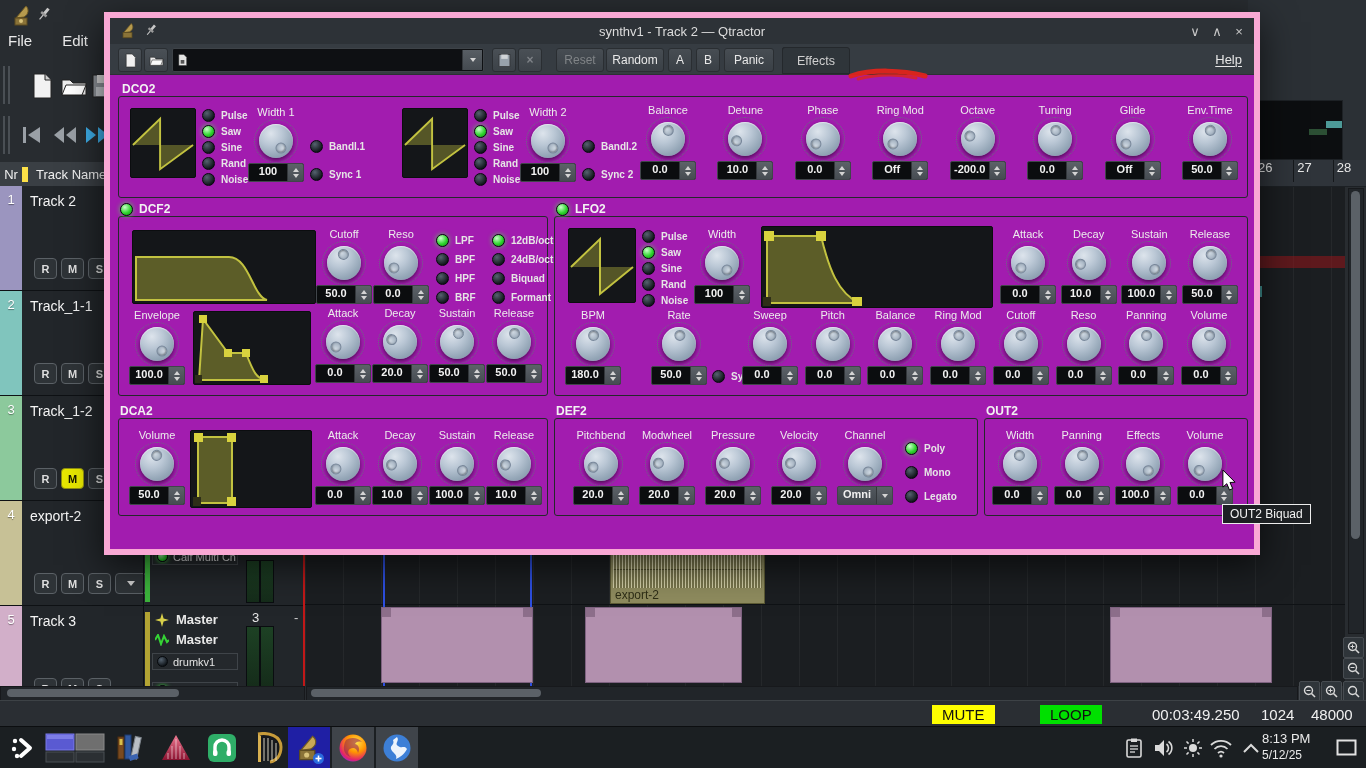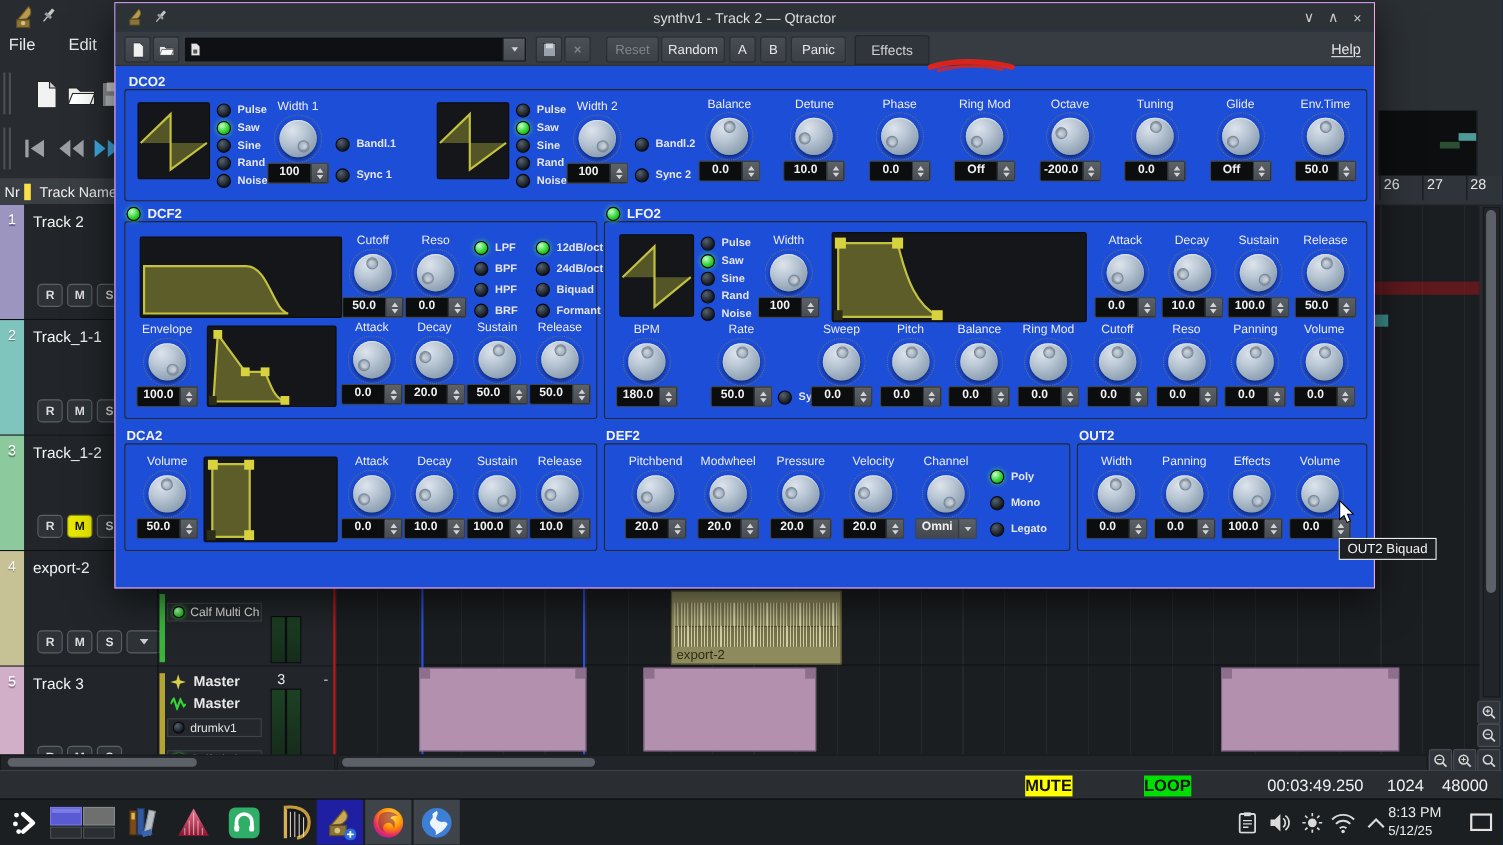--- a/index.html
+++ b/index.html
@@ -30,21 +30,21 @@
   .rlabel{font-size:10px;font-weight:bold;color:#e6e6e6;white-space:nowrap}
   .radio-col{position:absolute;display:flex;flex-direction:column}
   .group{position:absolute;border:1px solid #25282b;border-radius:3px}
   .gtitle{position:absolute;font-size:12px;color:#f2f2f2;display:flex;align-items:center;gap:6px;font-weight:bold}
   .disp{position:absolute;background:#141619;border:1px solid #0b0d0f;border-radius:2px;overflow:hidden}
   .btn{display:inline-flex;align-items:center;justify-content:center;background:linear-gradient(#474d53,#3a4046);
        border:1px solid #2a2e32;border-radius:3px;color:#e8e8e8;font-size:12px}
   .btn.dis{color:#808487}
 
   
-  .synth-win{position:absolute;left:104px;top:2px;width:1144px;height:531px;background:#1d4ed8;border:1px solid #f9a8d4;
+  .synth-win{position:absolute;left:104px;top:12px;width:1144px;height:531px;background:#a21caf;border:6px solid #f9a8d4;
              box-shadow:0 10px 34px rgba(0,0,0,.65);z-index:5}
   .swin-title{position:absolute;left:0;top:0;right:0;height:26px;background:#2d3237;display:flex;align-items:center}
   .swin-title .ttl{position:absolute;left:0;right:0;text-align:center;font-size:13px;color:#dcdcdc}
   .winbtn{width:22px;height:18px;display:inline-flex;align-items:center;justify-content:center;color:#c7c7c7;font-size:13px}
   .swin-toolbar{position:absolute;left:0;top:26px;right:0;height:30px;background:#363c42;border-bottom:1px solid #2c3034}
   .tbtn{position:absolute;top:4px;width:22px;height:22px;background:linear-gradient(#4a5056,#3c4248);border:1px solid #2a2e32;border-radius:3px;display:flex;align-items:center;justify-content:center}
   .combo{position:absolute;top:4px;height:22px;background:#0e1013;border:1px solid #3e4348;border-radius:2px;display:flex;align-items:center}
   .combo .carr{position:absolute;right:1px;top:1px;bottom:1px;width:19px;background:linear-gradient(#585e64,#444a50);display:flex;align-items:center;justify-content:center;border-left:1px solid #33373b}
   .tab{position:absolute;top:3px;height:27px;padding:0 14px;display:flex;align-items:center;justify-content:center;
        font-size:12.5px;color:#d0d0d0;background:#2f353a;border:1px solid #24282c;border-radius:3px 3px 0 0;box-sizing:border-box}
@@ -76,21 +76,21 @@
   .meter{position:absolute;width:12px;background:linear-gradient(#1d4124,#152c1a);border:1px solid #0a0d10}
   .rmark{width:40px;display:flex;align-items:flex-start;gap:3px;color:#e6e6e6;font-size:13px}
   .rtick{width:1px;height:22px;background:#15181b;display:block}
   .clip-pink{position:absolute;top:607px;height:74px;background:#b290ae;border:1px solid #7e6280}
   .clip-pink::before,.clip-pink::after{content:"";position:absolute;top:0;width:9px;height:9px;background:#8d6f8b}
   .clip-pink::before{left:0}.clip-pink::after{right:0}
   .sbar-track{position:absolute;background:#212529;border:1px solid #17191c}
   .sbar-thumb{position:absolute;background:#5b6167;border-radius:5px}
   .zbtn{position:absolute;width:19px;height:19px;background:#2f353a;border:1px solid #474c51;border-radius:2px;display:flex;align-items:center;justify-content:center}
   .statusbar{position:absolute;left:0;top:700px;width:1366px;height:27px;background:#2a2e33;border-top:1px solid #3d4246;display:flex;align-items:center}
-  .badge{font-size:15px;font-weight:bold;color:#111;padding:0 0;line-height:19px}
+  .badge{font-size:15px;font-weight:normal;color:#111;padding:0 10px;line-height:19px}
   .stime{font-size:15px;color:#f0f0f0}
 
   
   .taskbar{position:absolute;left:0;bottom:0;width:1366px;height:41px;background:#1b1f22;z-index:20;border-top:1px solid #0c0e10}
   .tb-item{position:absolute;top:0;height:41px;display:flex;align-items:center;justify-content:center}
   .clockblk{position:absolute;top:4px;color:#ebebeb;font-size:13px;line-height:16px}
 </style>
 </head>
 <body>
 

